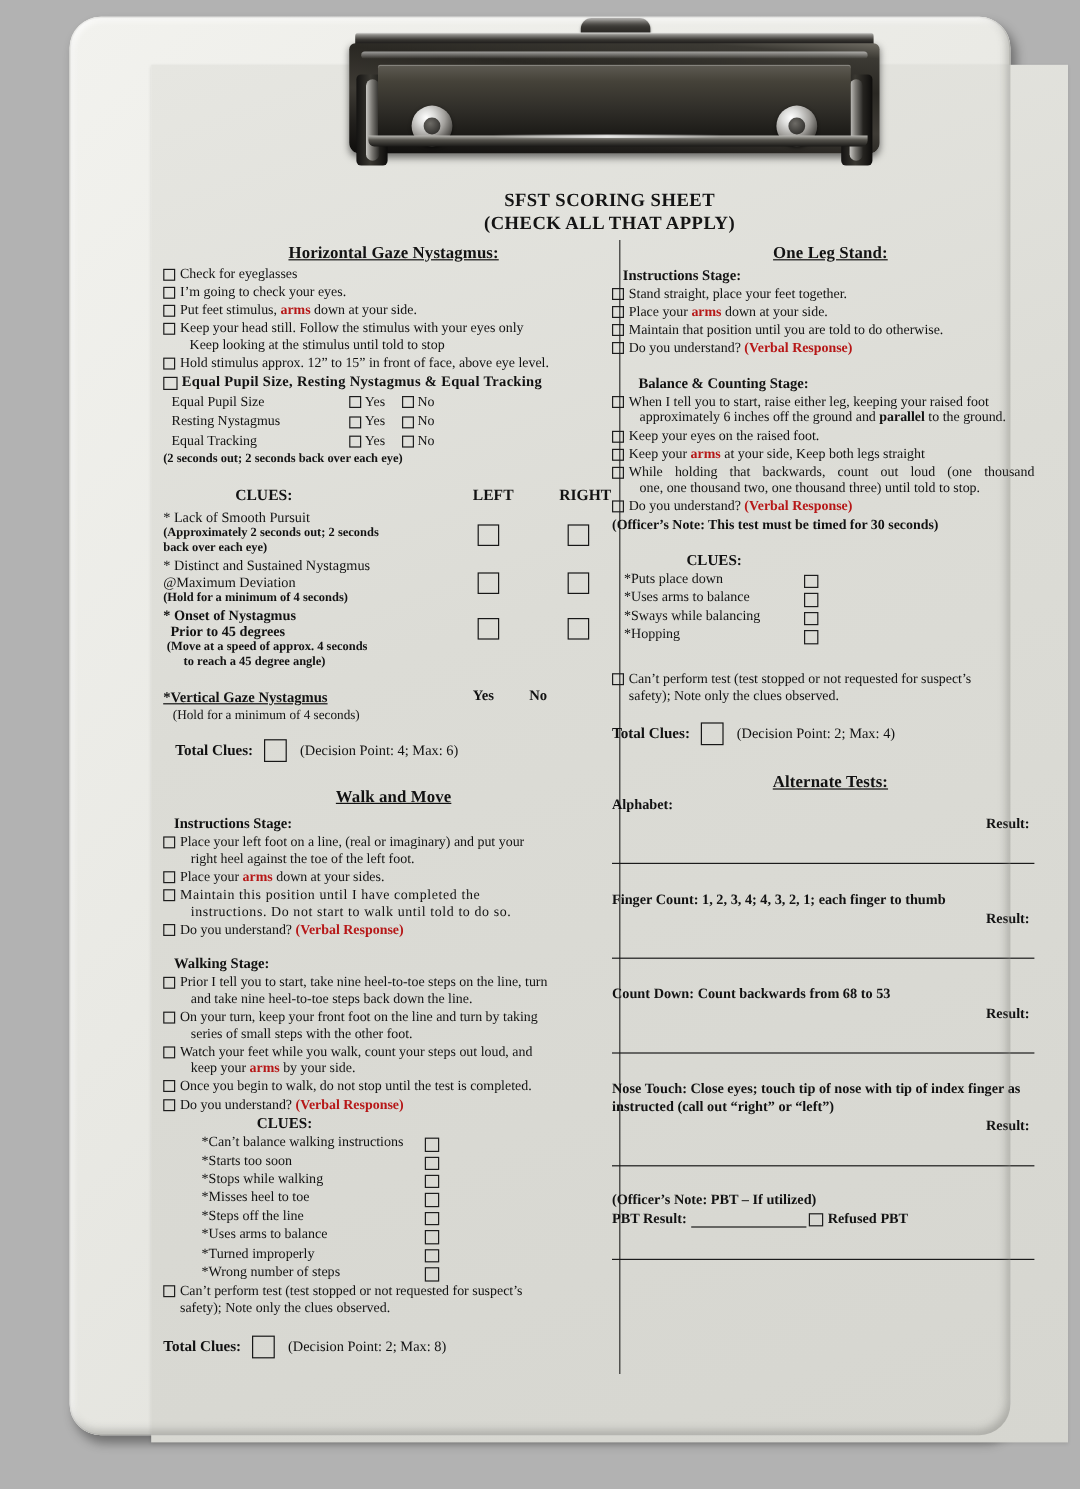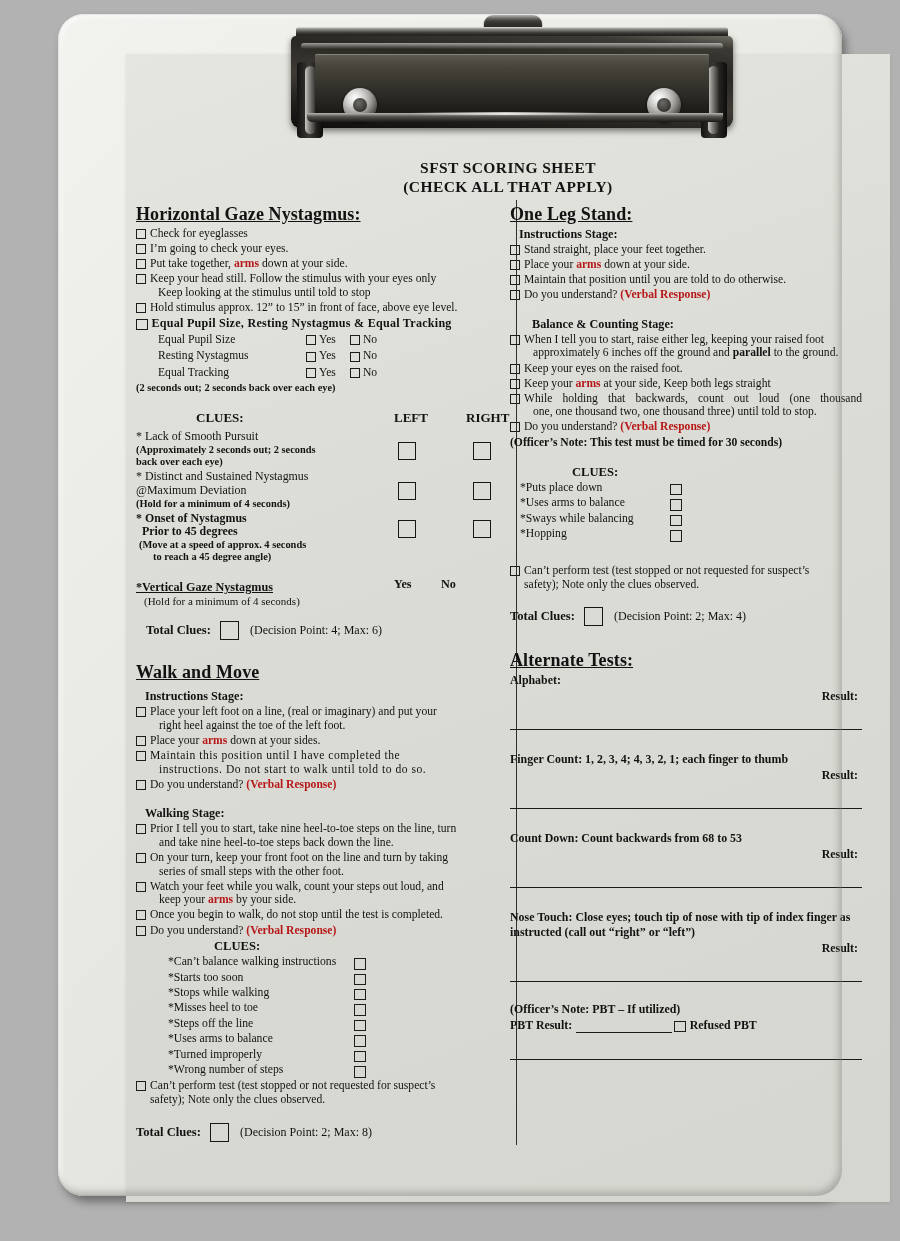--- a/index.html
+++ b/index.html
@@ -99,40 +99,41 @@
   .title{position:absolute;left:0;top:104px;width:764px;text-align:center;
     font-weight:bold;font-size:15.5px;letter-spacing:.4px;color:#141414;line-height:19px;}
 
   .col{position:absolute;top:150px;color:#121212;}
   .col-l{left:10px;width:372px;}
   .col-r{left:384px;width:352px;}
 
   .vdiv{position:absolute;left:390px;top:146px;width:1px;height:945px;background:#30302e;}
 
   h2.sec{
-    font-size:18px;font-weight:bold;text-decoration:underline;margin:0 0 2px 0;
+    font-size:14px;font-weight:bold;text-decoration:underline;margin:0 0 2px 12px;
     letter-spacing:.1px;
+    text-align:center;
   }
   h3.stage{font-size:12.2px;font-weight:bold;margin:0 0 1px 9px;}
   .cl{font-size:11.6px;line-height:13.6px;margin:0 0 1.5px 0;display:flex;}
   .cl .bx{flex:0 0 auto;margin-right:4px;margin-top:2px;}
   .cl .tx{flex:1 1 auto;}
   .just{text-align:justify;}
   .redw{color:#b61717;font-weight:bold;}
   .b{font-weight:bold;}
   .small{font-size:10.4px;font-weight:bold;line-height:12.2px;}
 
   
   .bx{display:inline-block;width:8px;height:8px;border:1.1px solid #1d1d1d;background:transparent;vertical-align:middle;}
   .bx-md{display:inline-block;width:9.5px;height:9.5px;border:1.2px solid #1d1d1d;vertical-align:middle;}
   .bx-lg{display:inline-block;width:16px;height:16px;border:1.4px solid #171717;vertical-align:middle;}
   .bx-xl{display:inline-block;width:17px;height:17px;border:1.5px solid #171717;vertical-align:middle;}
 
   
-  .yn{font-size:11.6px;line-height:16.5px;margin-left:22px;display:flex;align-items:center;}
+  .yn{font-size:11.6px;line-height:16.5px;margin-left:7px;display:flex;align-items:center;}
   .yn .lbl{width:148px;}
   .yn .op{margin-right:14px;}
   .yn .op .bx{margin-right:3px;}
 
   
   .clueshdr{position:relative;height:18px;margin-top:16px;font-weight:bold;font-size:13px;}
   .clueshdr .c{position:absolute;}
   .cluerow{position:relative;min-height:20px;}
   .cluerow .txt{width:255px;font-size:11.9px;line-height:13.6px;}
   .cluerow .bxL{position:absolute;left:262px;}
@@ -178,21 +179,21 @@
         <div class="cl">
           <span class="bx"></span>
           <span class="tx">Check for eyeglasses</span>
         </div>
         <div class="cl">
           <span class="bx"></span>
           <span class="tx">I’m going to check your eyes.</span>
         </div>
         <div class="cl">
           <span class="bx"></span>
-          <span class="tx"><span>Put take together, </span><span class="redw">arms</span><span> down at your side.</span></span>
+          <span class="tx"><span>Put feet stimulus, </span><span class="redw">arms</span><span> down at your side.</span></span>
         </div>
         <div class="cl">
           <span class="bx"></span>
           <span class="tx">
             <span>Keep your head still. Follow the stimulus with your eyes only</span><br>
             <span style="margin-left:8px;display:inline-block">Keep looking at the stimulus until told to stop</span>
           </span>
         </div>
         <div class="cl">
           <span class="bx"></span>

